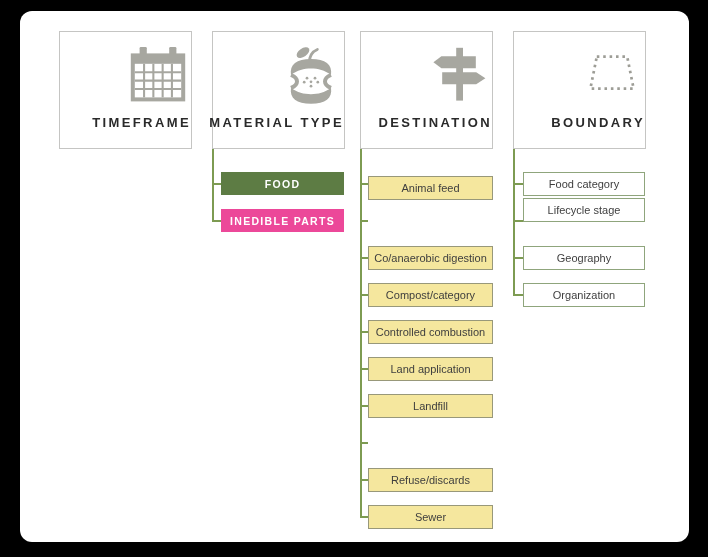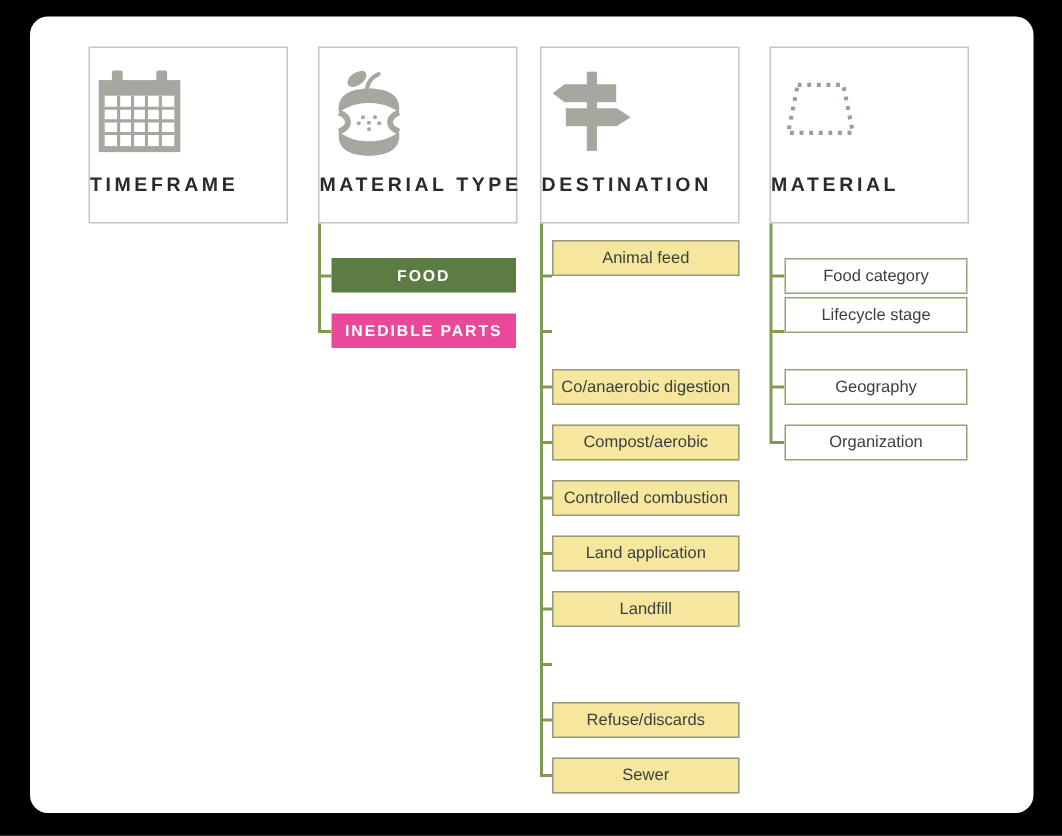--- a/index.html
+++ b/index.html
@@ -1,20 +1,20 @@
 <!DOCTYPE html>
 <html><head>
 <meta charset="utf-8">
 <style>
   html,body{margin:0;padding:0;background:#000;}
   .stage{position:relative;width:708px;height:557px;background:#000;overflow:hidden;
          font-family:"Liberation Sans",sans-serif;}
   .panel{position:absolute;left:20px;top:11px;width:669px;height:531px;background:#fff;border-radius:12px;}
   .topbox{position:absolute;top:31px;width:133px;height:118px;background:#fff;border:1px solid #c5c5c3;
-          box-sizing:border-box;display:flex;flex-direction:column;align-items:flex-start;justify-content:flex-start;}
+          box-sizing:border-box;display:flex;flex-direction:column;align-items:flex-end;justify-content:flex-start;}
   .topbox svg{margin-top:11px;}
   .hlabel{font-size:13px;font-weight:bold;letter-spacing:2.4px;color:#2a2a2a;margin-top:8px;white-space:nowrap;}
   .vline{position:absolute;width:2px;background:#7d9b52;}
   .stub{position:absolute;height:2px;background:#7d9b52;}
   .row{position:absolute;height:24px;box-sizing:border-box;display:flex;align-items:center;justify-content:center;
        font-size:11px;color:#3e3e3e;white-space:nowrap;}
   .mrow{left:221px;width:123px;font-weight:bold;font-size:10.5px;letter-spacing:1.3px;color:#fff;}
   .mrow.food{background:#5d7c44;}
   .mrow.inedible{background:#ec4899;}
   .drow{left:368px;width:125px;background:#f5e79e;border:1px solid #98987a;}
@@ -73,21 +73,21 @@
         <polygon points="73,44 61.5,36.5 19,36.5 19,51.5 61.5,51.5"></polygon>
       </g>
     </svg>
     <div class="hlabel">DESTINATION</div>
   </div>
 
   <div class="topbox" style="left:513px">
     <svg width="66" height="64" viewBox="0 0 80 80">
       <path d="M 21,17 L 59,17 L 67,57 L 13,57 Z" fill="none" stroke="#9d9d96" stroke-width="3.4" stroke-dasharray="3.2 4.8"></path>
     </svg>
-    <div class="hlabel">MATERIAL</div>
+    <div class="hlabel">BOUNDARY</div>
   </div>
 
   <div class="vline" style="left:212px;top:149px;height:73px"></div>
   <div class="stub" style="left:213px;top:183px;width:8px"></div>
   <div class="stub" style="left:213px;top:220px;width:8px"></div>
 
   <div class="vline" style="left:360px;top:149px;height:369px"></div>
   <div class="stub" style="left:361px;top:183px;width:7px"></div>
   <div class="stub" style="left:361px;top:220px;width:7px"></div>
   <div class="stub" style="left:361px;top:257px;width:7px"></div>
@@ -101,23 +101,23 @@
 
   <div class="vline" style="left:513px;top:149px;height:147px"></div>
   <div class="stub" style="left:514px;top:183px;width:9px"></div>
   <div class="stub" style="left:514px;top:220px;width:9px"></div>
   <div class="stub" style="left:514px;top:257px;width:9px"></div>
   <div class="stub" style="left:514px;top:294px;width:9px"></div>
 
   <div class="row mrow food" style="top:172px;height:23px">FOOD</div>
   <div class="row mrow inedible" style="top:209px;height:23px">INEDIBLE PARTS</div>
 
-  <div class="row drow" style="top:160px">Animal feed</div>
+  <div class="row drow" style="top:176px">Animal feed</div>
   <div class="row drow" style="top:246px">Co/anaerobic digestion</div>
-  <div class="row drow" style="top:283px">Compost/aerobic</div>
+  <div class="row drow" style="top:283px">Compost/category</div>
   <div class="row drow" style="top:320px">Controlled combustion</div>
   <div class="row drow" style="top:357px">Land application</div>
   <div class="row drow" style="top:394px">Landfill</div>
   <div class="row drow" style="top:468px">Refuse/discards</div>
   <div class="row drow" style="top:505px">Sewer</div>
 
   <div class="row brow" style="top:172px">Food category</div>
   <div class="row brow" style="top:198px">Lifecycle stage</div>
   <div class="row brow" style="top:246px">Geography</div>
   <div class="row brow" style="top:283px">Organization</div>

